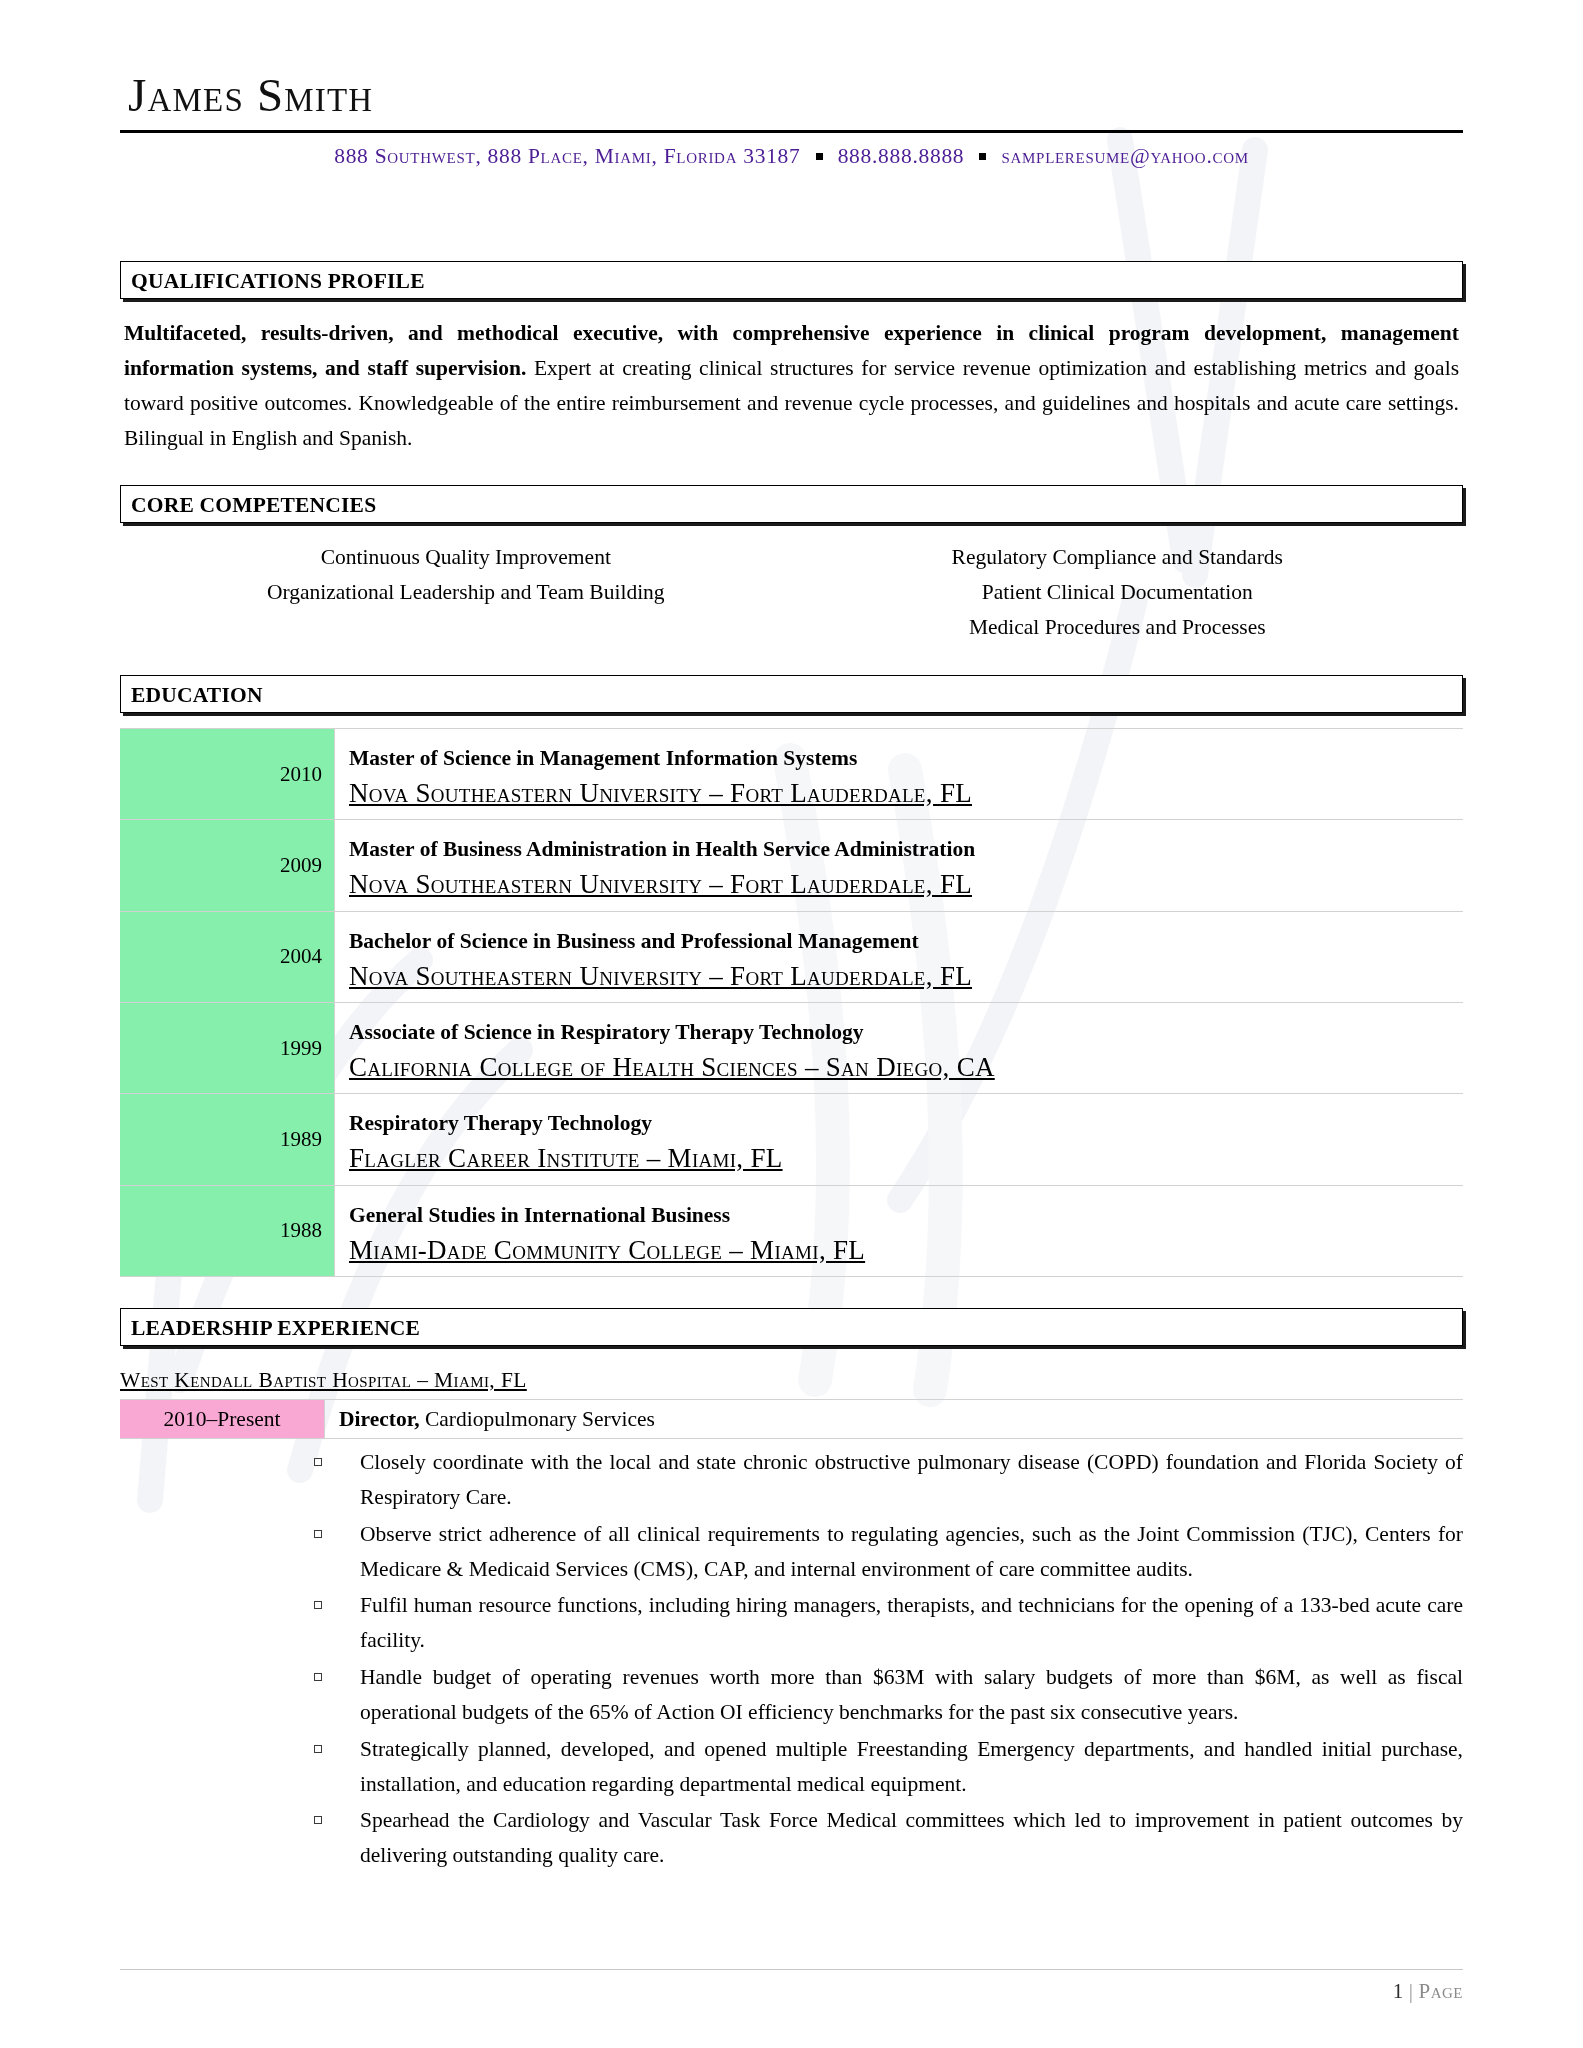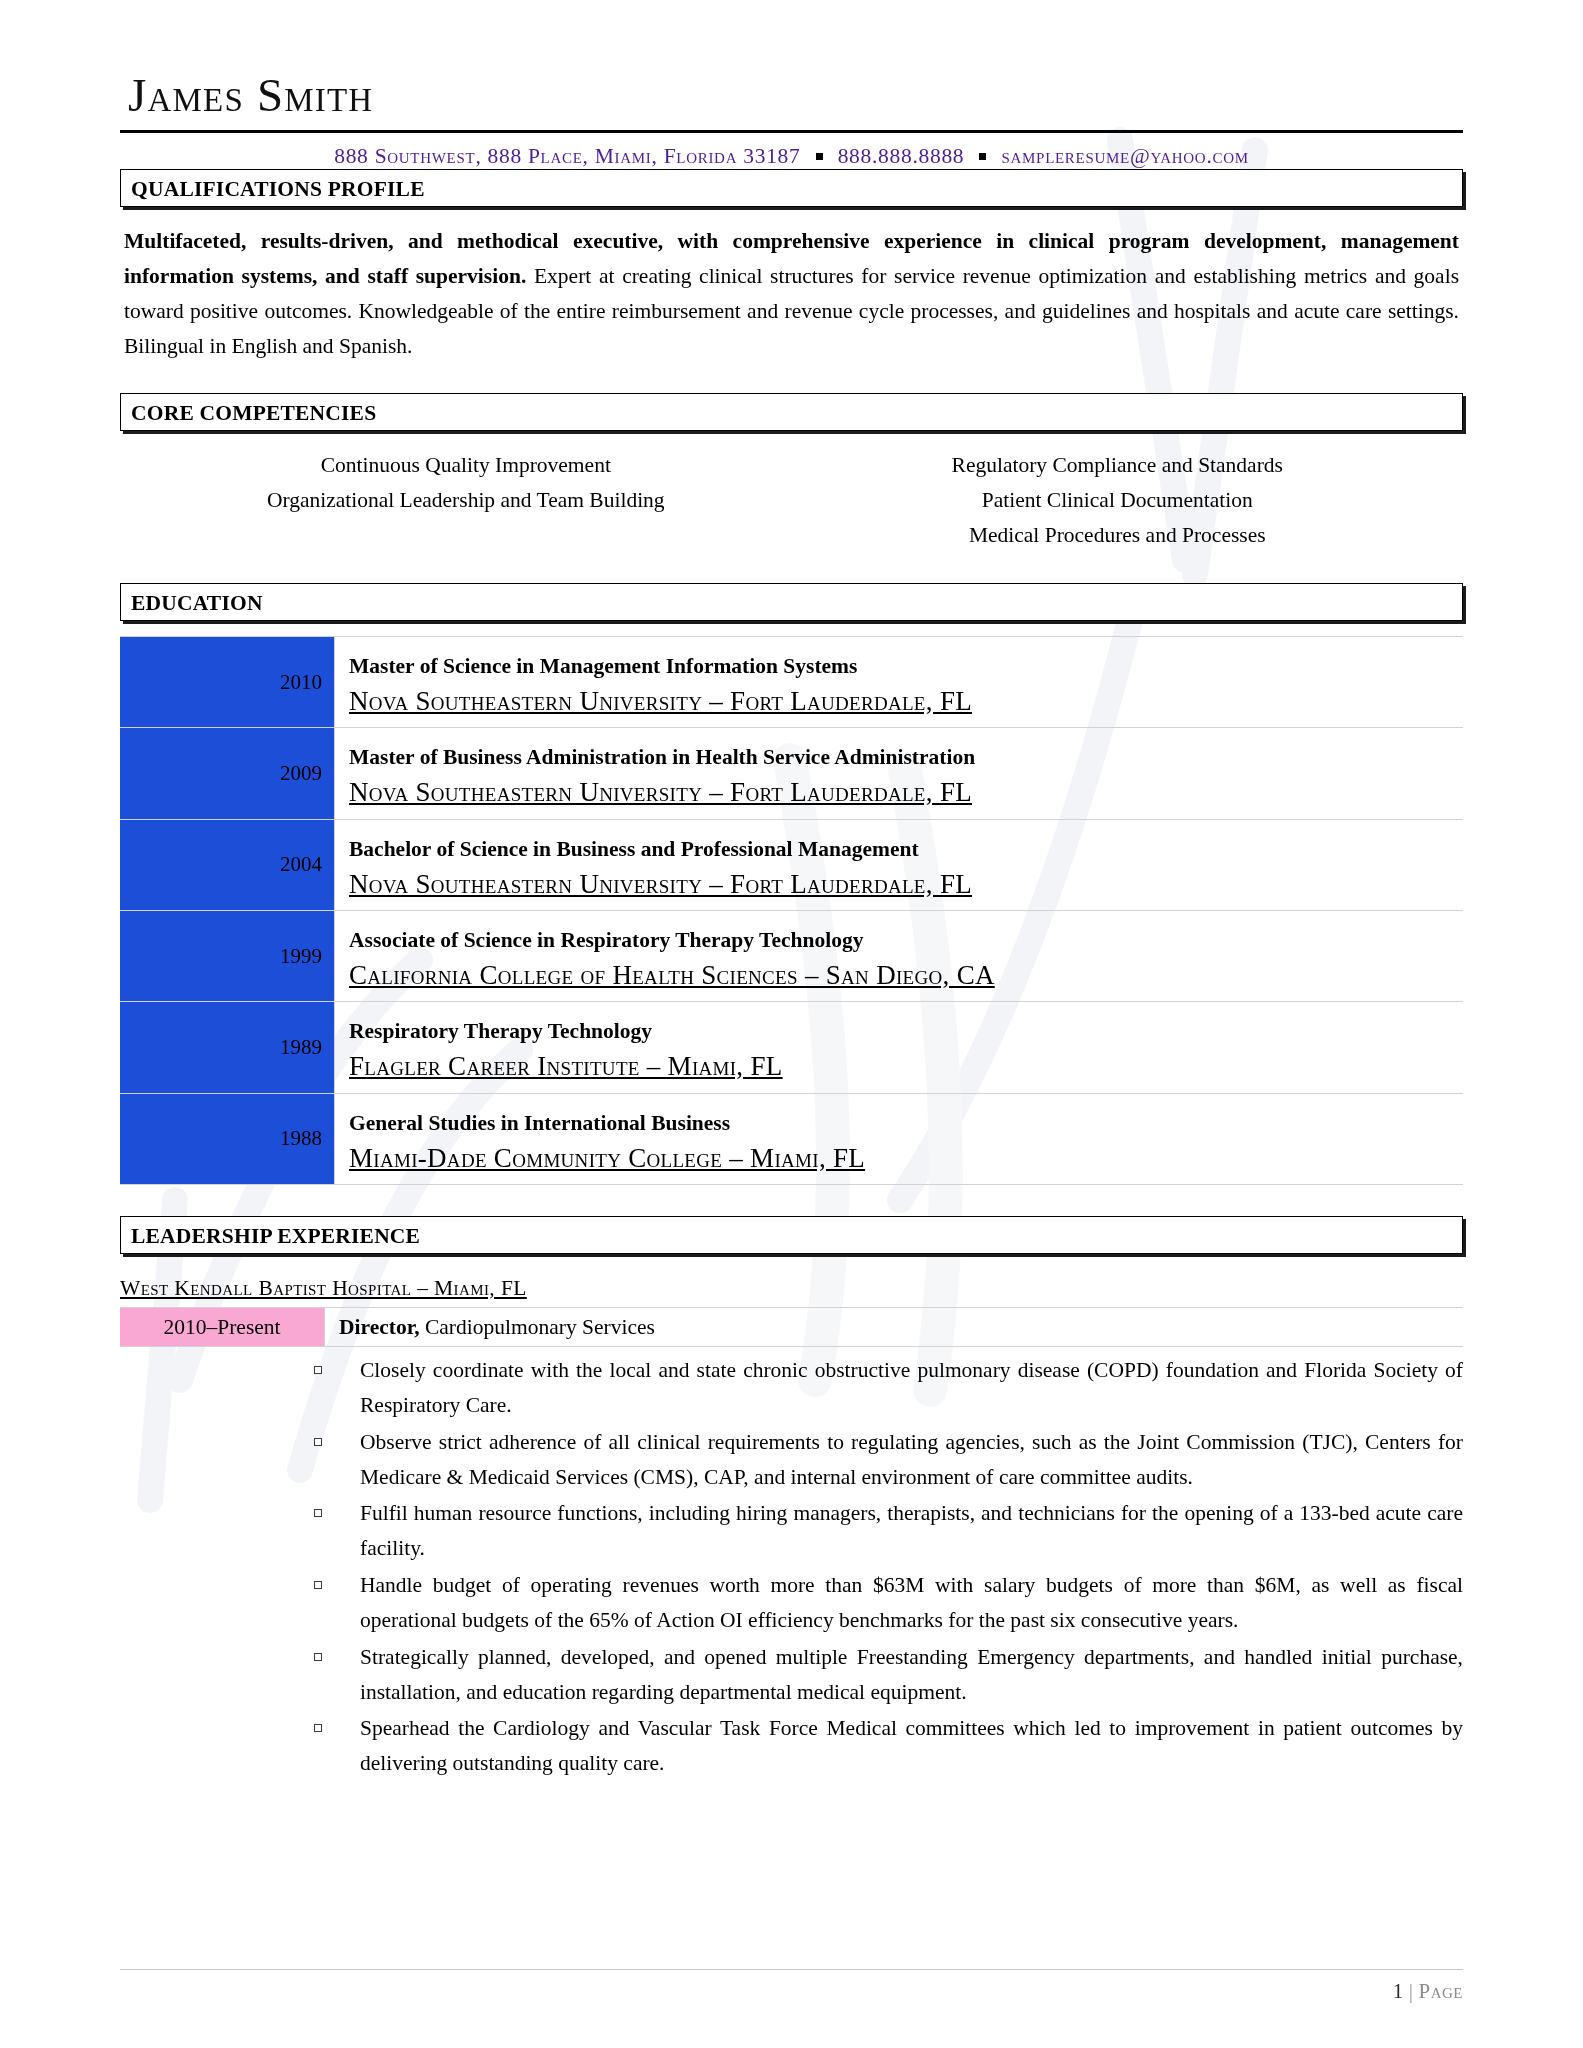--- a/index.html
+++ b/index.html
@@ -74,21 +74,21 @@
     background: #fff;
     box-shadow: 3px 3px 0 0 #1b1b1b;
     height: 38px;
     line-height: 38px;
     padding-left: 10px;
     font-weight: bold;
     font-size: 21.5px;
     letter-spacing: 0.2px;
     box-sizing: border-box;
   }
-  .sec-qual { }
+  .sec-qual { margin-top: 92px; }
   .sec-core { margin-top: 30px; }
   .sec-edu  { margin-top: 30px; }
   .sec-lead { margin-top: 31px; }
 
   
   .qual-p {
     text-align: justify;
     font-size: 21.5px;
     line-height: 1.62;
     margin-top: 17px;
@@ -113,21 +113,21 @@
   .edu-table {
     margin-top: 15px;
     border-collapse: collapse;
     width: 100%;
     table-layout: fixed;
   }
   .edu-table tr { border-bottom: 1px solid #d2d2d2; }
   .edu-table tr:first-child { border-top: 1px solid #d2d2d2; }
   .edu-year {
     width: 202px;
-    background: #1d4ed8;
+    background: #86efac;
     text-align: right;
     vertical-align: middle;
     font-size: 21px;
     padding: 0 12px 0 0;
     height: 68px;
   }
   .edu-cell {
     padding: 16px 0 8px 14px;
     vertical-align: middle;
     border-left: 1px solid #d2d2d2;

